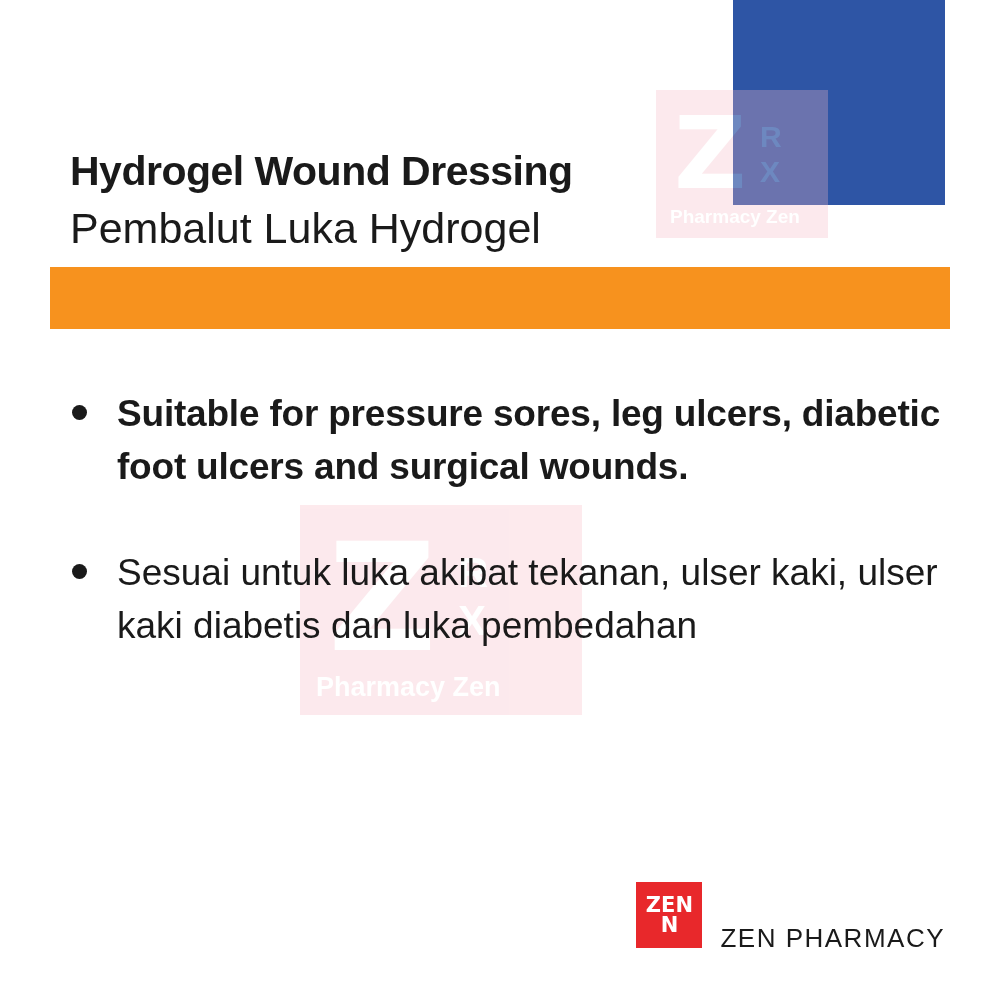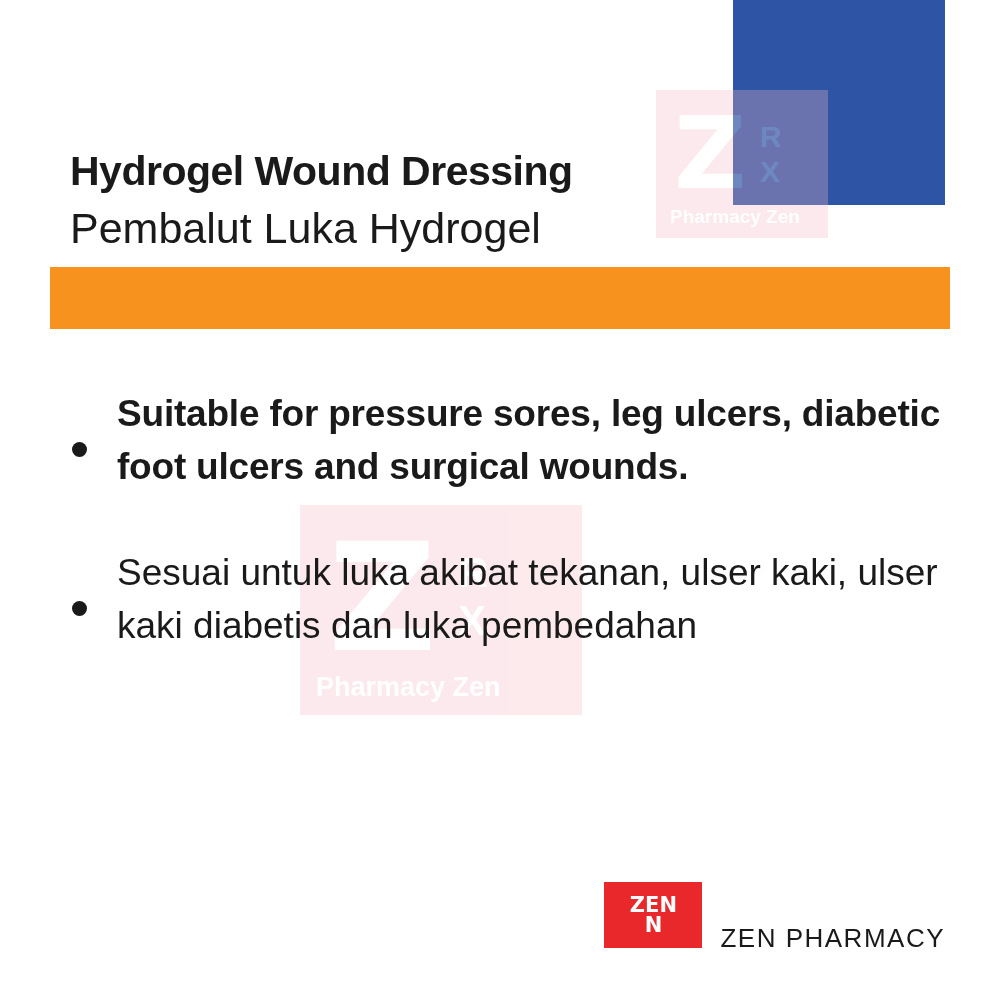--- a/index.html
+++ b/index.html
@@ -144,21 +144,21 @@
 
   
   .bullets {
     position: absolute;
     left: 72px;
     top: 388px;
     width: 870px;
   }
   .bullet-row {
     display: flex;
-    align-items: center;
+    align-items: flex-start;
   }
   .bullet-row + .bullet-row {
     margin-top: 54px;
   }
   .dot {
     flex: 0 0 auto;
     width: 15px;
     height: 15px;
     border-radius: 50%;
     background: #1a1a1a;
@@ -184,21 +184,20 @@
     display: flex;
     align-items: center;
   }
   .logo-mark {
     width: 66px;
     height: 66px;
     background: #e8282b;
     position: relative;
     margin-right: 18px;
     flex: 0 0 auto;
-    padding-left: 32px;
   }
   .logo-mark-text {
     position: absolute;
     inset: 0;
     color: #ffffff;
     font-family: "DejaVu Sans", sans-serif;
     font-weight: bold;
     font-size: 21px;
     line-height: 20px;
     display: flex;

